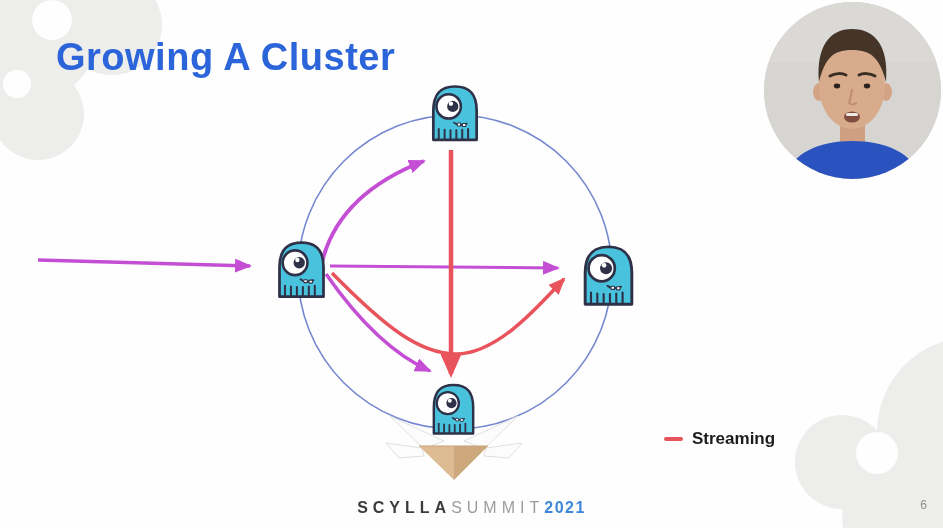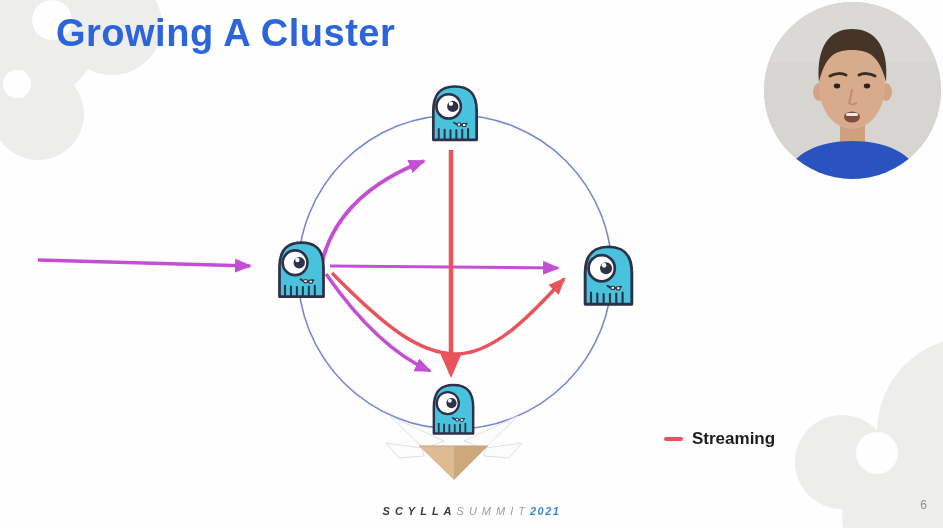--- a/index.html
+++ b/index.html
@@ -9,41 +9,41 @@
     width:943px; height:528px;
     background:#fefefe;
     overflow:hidden;
     font-family:"Liberation Sans", sans-serif;
   }
   
   .blob { position:absolute; border-radius:50%; background:#ededeb; z-index:0; }
   .hole { position:absolute; border-radius:50%; background:#fefefe; z-index:1; }
 
   .title {
-    position:absolute; left:56px; top:12px; z-index:5;
+    position:absolute; left:56px; top:36px; z-index:5;
     font-size:38px; font-weight:600; color:#2b65d9; letter-spacing:0.5px;
   }
 
   .diagram { position:absolute; left:0; top:0; z-index:4; }
 
   .webcam {
     position:absolute; left:764px; top:2px; width:177px; height:177px;
     border-radius:50%; overflow:hidden; background:#d7d5d2; z-index:6;
   }
 
   .legend { position:absolute; left:664px; top:426px; z-index:5; }
   .legend-row { display:flex; align-items:center; height:25px;justify-content:space-between; }
   .legend-dash { width:19px; height:4px; border-radius:2px; margin-right:9px; flex:0 0 auto; }
   .dash-streaming { background:#e8535c; }
   .dash-cql { background:#c44fd4; }
   .legend-label { font-size:17px; font-weight:600; color:#1c1c1c; }
 
   .footer {
     position:absolute; left:0; right:0; bottom:11px; z-index:5;
-    text-align:center; font-size:11px; white-space:nowrap;font-style:italic;
+    text-align:center; font-size:16px; white-space:nowrap;
   }
   .footer .brand1 { font-weight:700; color:#3b3b3b; letter-spacing:5px; }
   .footer .brand2 { font-weight:400; color:#9c9c9c; letter-spacing:5px; }
   .footer .year   { font-weight:700; color:#3d87d8; letter-spacing:1.5px; }
 
   .page-number {
     position:absolute; right:16px; bottom:16px; z-index:5;
     font-size:12px; color:#8f8f8f;
   }
 </style>

